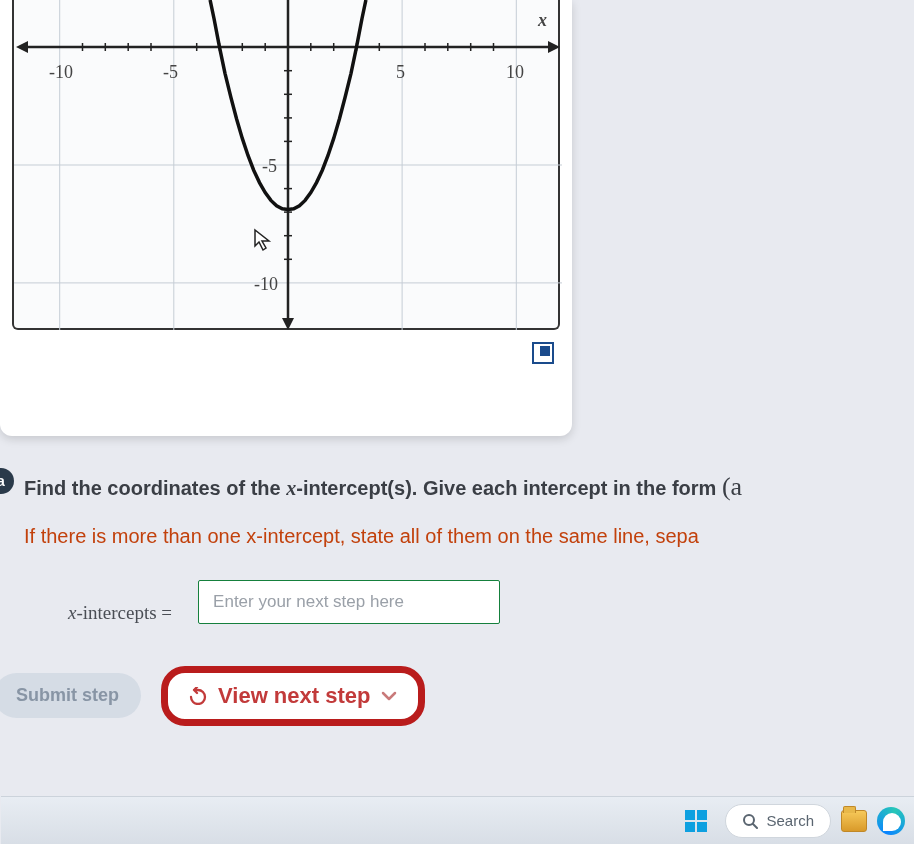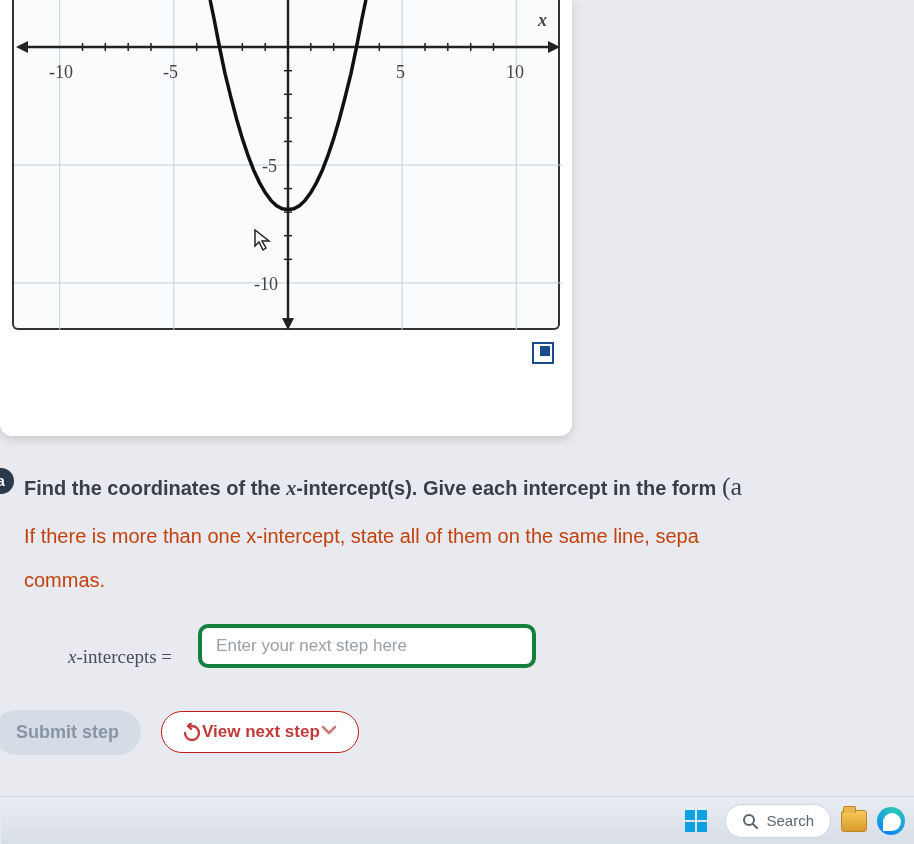--- a/index.html
+++ b/index.html
@@ -94,28 +94,28 @@
       margin-top: 28px;
       margin-left: 68px;
     }
     .input-label {
       color: #4a4e55;
       font-size: 19px;
       font-family: 'Times New Roman', serif;
     }
     .input-label .var { font-style: italic; }
     .answer-input {
-      border: 4px solid #15803d;
+      border: 1px solid #15803d;
       background: #fff;
       height: 44px;
-      width: 338px;
+      width: 302px;
       padding: 0 14px;
       font-size: 17px;
       color: #8a8e95;
-      border-radius: 10px;
+      border-radius: 2px;
     }
     .answer-input::placeholder { color: #9aa0a8; }
     .buttons-row {
       display: flex;
       align-items: center;
       gap: 20px;
       margin-top: 42px;
       margin-left: -6px;
     }
     .submit-btn {
@@ -123,28 +123,29 @@
       color: #8895a5;
       font-weight: 700;
       font-size: 18px;
       padding: 12px 22px;
       border-radius: 24px;
       border: none;
       cursor: pointer;
     }
     .view-next-btn {
       background: #fff;
-      border: 1px solid #b91c1c;
+      border: 7px solid #b91c1c;
       border-radius: 24px;
       padding: 10px 20px;
       display: flex;
       align-items: center;
+      gap: 10px;
       color: #c23a3a;
       font-weight: 600;
-      font-size: 17px;
+      font-size: 22px;
       cursor: pointer;
     }
     .redo-icon svg { display: block; }
     .chev-icon { color: #c8a0a0; }
     .taskbar {
       position: absolute;
       bottom: 0;
       left: 1px;
       width: 914px;
       height: 48px;
@@ -299,21 +300,20 @@
     <div class="badge">a</div>
     <div class="question-text">
       <span class="bold">
         <span>Find the coordinates of the </span><span class="var">x</span><span>-intercept(s). Give each intercept in the form </span>
       </span><span style="font-family:'Times New Roman',serif;font-size:26px;">(a</span>
     </div>
   </div>
   <div class="question-continued">
     <span>If there is more than one </span><span class="var">x</span><span>-intercept, state all of them on the same line, sepa</span>
   </div>
-  <div class="question-continued">commas.</div>
 
   <div class="input-row">
     <div class="input-label">
       <span class="var">x</span><span>-intercepts =</span>
     </div>
     <input class="answer-input" type="text" placeholder="Enter your next step here" style="">
   </div>
 
   <div class="buttons-row">
     <button class="submit-btn">Submit step</button>

